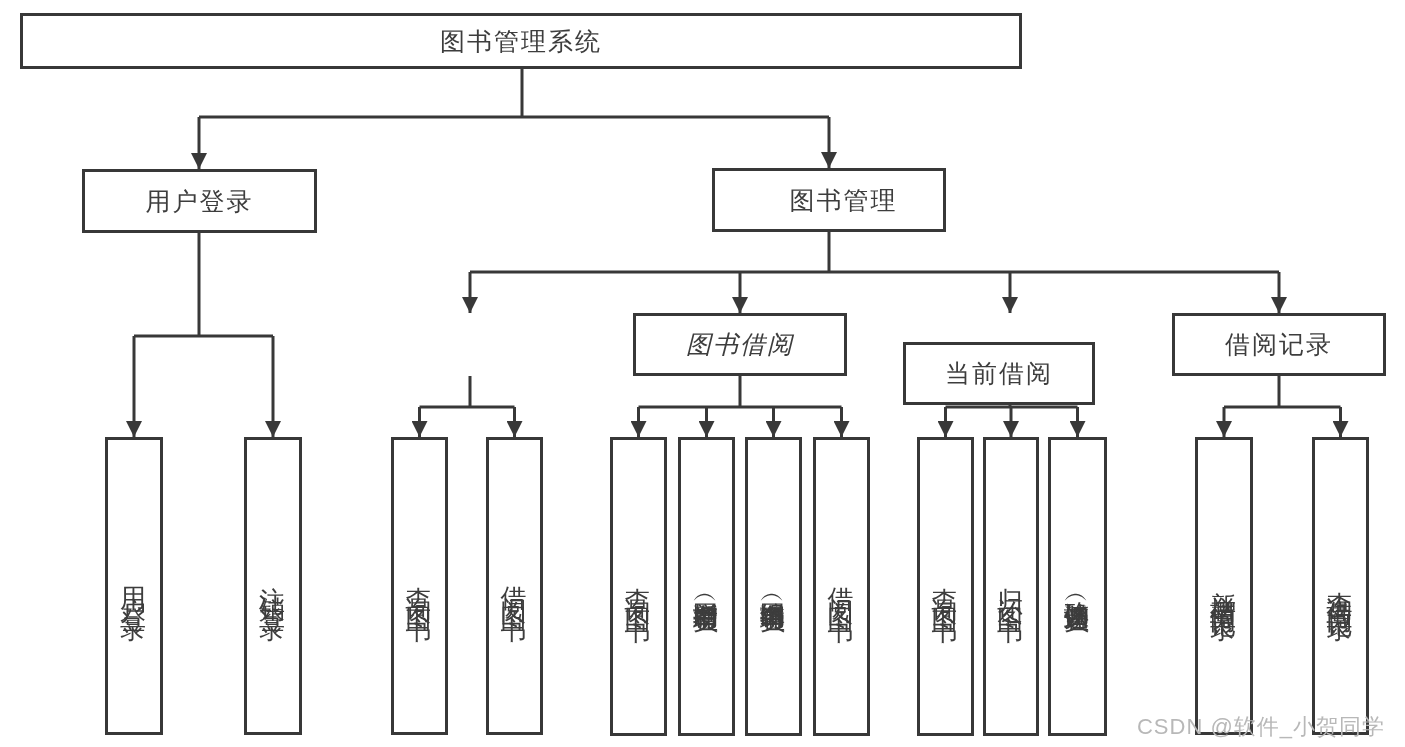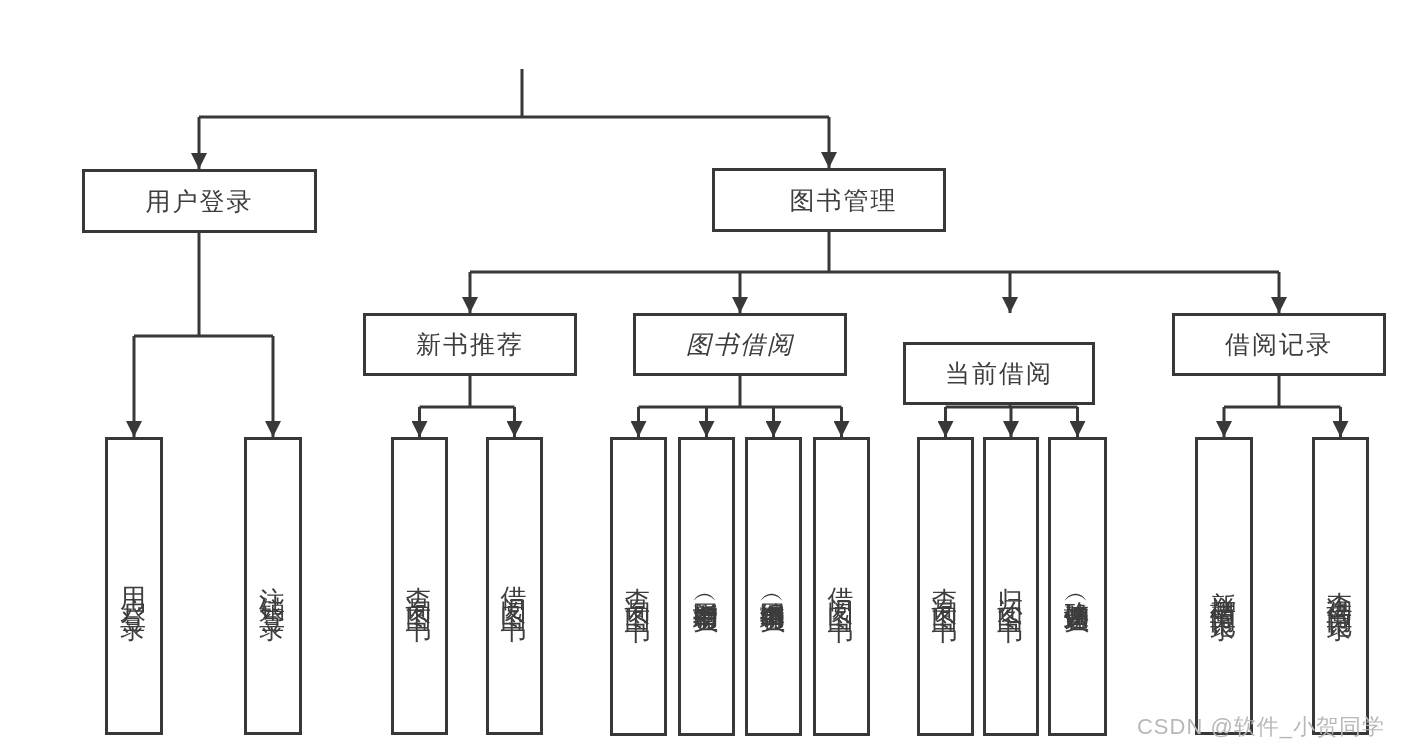--- a/index.html
+++ b/index.html
@@ -86,31 +86,31 @@
       <path marker-end="url(#arrow)" d="M773.5,407 V437"></path>
       <path marker-end="url(#arrow)" d="M841.5,407 V437"></path>
       <path marker-end="url(#arrow)" d="M945.5,407 V437"></path>
       <path marker-end="url(#arrow)" d="M1011,407 V437"></path>
       <path marker-end="url(#arrow)" d="M1077.5,407 V437"></path>
       <path marker-end="url(#arrow)" d="M1224,407 V437"></path>
       <path marker-end="url(#arrow)" d="M1340.5,407 V437"></path>
     </g>
   </svg>
 
+  <div class="node h" style="left:20px;top:13px;width:1002px;height:56px;">
+    <span>图书管理系统</span>
+  </div>
 
   <div class="node h" style="left:82px;top:169px;width:235px;height:64px;">
     <span>用户登录</span>
   </div>
   <div class="node h" style="left:712px;top:168px;width:234px;height:64px;padding-left:29px;">
     <span>图书管理</span>
   </div>
 
-  <div class="node h" style="left:363px;top:313px;width:214px;height:63px;">
-    <span>新书推荐</span>
-  </div>
   <div class="node h" style="left:633px;top:313px;width:214px;height:63px;font-style:italic;">
     <span>图书借阅</span>
   </div>
   <div class="node h" style="left:903px;top:313px;width:192px;height:63px;margin-top:29px;">
     <span>当前借阅</span>
   </div>
   <div class="node h" style="left:1172px;top:313px;width:214px;height:63px;">
     <span>借阅记录</span>
   </div>
 

